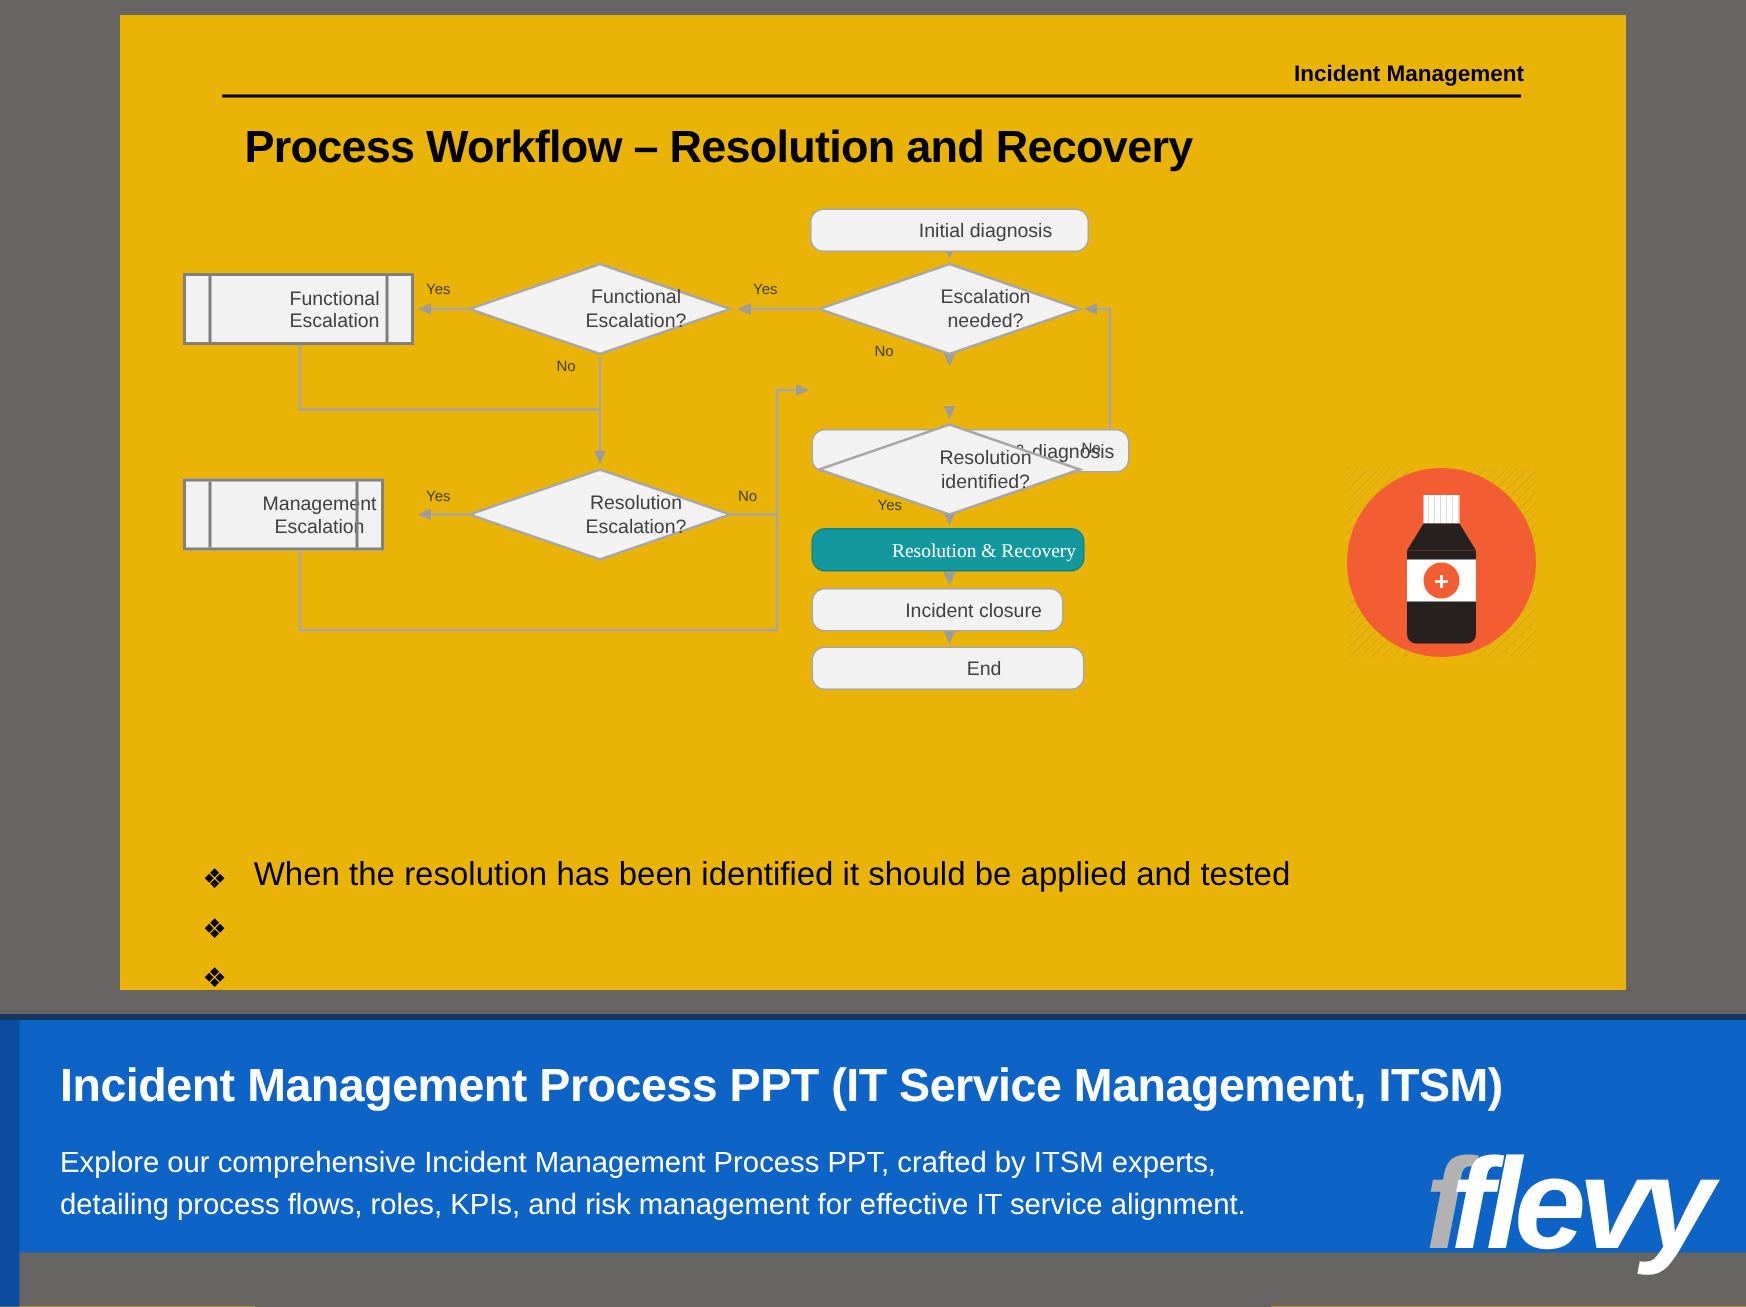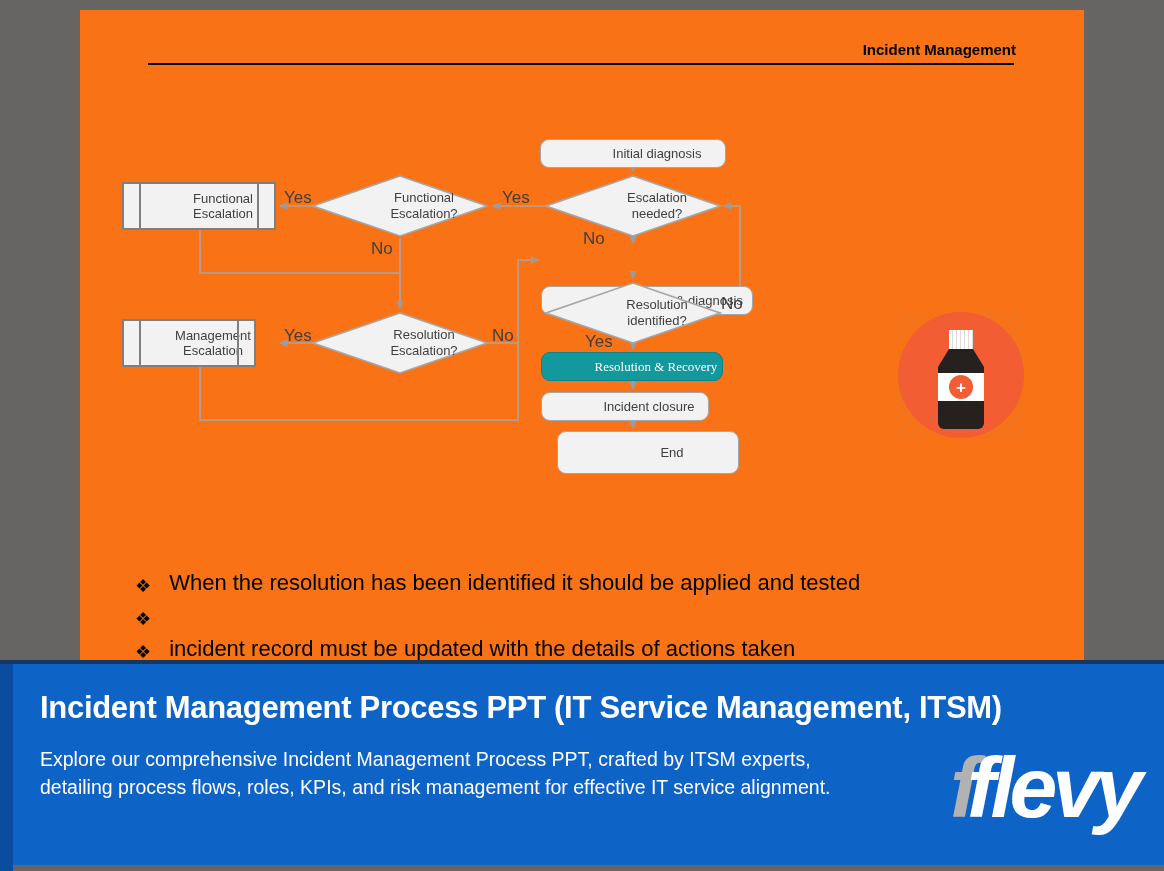--- a/index.html
+++ b/index.html
@@ -6,21 +6,21 @@
   body{
     width:1164px;height:871px;
     background:#666564;
     font-family:"Liberation Sans", sans-serif;
     position:relative;overflow:hidden;
   }
 
   
   .slide{
     position:absolute;left:80px;top:10px;width:1004px;height:650px;
-    background:#f97316;
+    background:#eab308;
   }
   .slide-header{
     position:absolute;top:31px;right:68px;
     font-size:15px;font-weight:bold;color:#000;
   }
   .header-rule{
     position:absolute;left:68px;top:53px;width:866px;height:2px;background:#000;
   }
   .slide-title{
     position:absolute;left:83px;top:72px;
@@ -43,21 +43,21 @@
   .subprocess{
     background:#F2F2F2;border:2px solid #7F7F7F;
   }
   .subprocess .bar{position:absolute;top:0;bottom:0;width:2px;background:#7F7F7F;}
   .subprocess .bar.l{left:15px;} .subprocess .bar.r{right:15px;}
   .diamond{background:transparent;border:none;}
   .diamond svg{position:absolute;left:0;top:0;}
   .diamond .dtext{position:relative;z-index:1;line-height:1.25;}
   .pre{white-space:pre-line;}
   .yn{
-    position:absolute;font-size:17px;color:#3f3f3f;
+    position:absolute;font-size:10px;color:#3f3f3f;
   }
 
   
   .watermark{
     position:absolute;left:818px;top:302px;width:126px;height:126px;
     background:repeating-linear-gradient(135deg, rgba(130,130,130,0.16) 0 1px, transparent 1px 5px);
   }
   .med-circle{
     position:absolute;left:0;top:0;width:126px;height:126px;border-radius:50%;
     background:#F25D33;
@@ -86,21 +86,21 @@
     font-size:17px;font-weight:bold;line-height:1;
   }
 
   
   .bullets{position:absolute;left:55px;top:560px;width:930px;}
   .bullet{display:flex;margin-bottom:4px;font-size:22px;color:#000;line-height:26px;}
   .bullet .marker{font-size:18px;margin:3px 18px 0 0;color:#000;}
 
   
   .banner{
-    position:absolute;left:0;top:660px;width:1164px;height:205px;
+    position:absolute;left:0;top:676px;width:1164px;height:159px;
     background:#0E63C6;
   }
   .banner-topline{position:absolute;left:0;top:0;width:1164px;height:4px;background:#17365D;}
   .banner-strip{position:absolute;left:0;top:4px;width:13px;height:207px;background:#0A4DA0;}
   .banner-title{
     position:absolute;left:40px;top:30px;
     font-size:31px;font-weight:600;color:#ffffff;letter-spacing:-0.3px;
   }
   .banner-desc{
     position:absolute;left:40px;top:86px;width:840px;
@@ -120,20 +120,21 @@
   }
   .flevy-logo .main{position:relative;z-index:1;}
 </style>
 </head>
 <body>
 
 <div class="slide">
 
   <div class="slide-header">Incident Management</div>
   <div class="header-rule"></div>
+  <div class="slide-title">Process Workflow – Resolution and Recovery</div>
 
   <div class="flow-layer">
 
     <svg class="connectors" width="1004" height="650" viewBox="0 0 1004 650">
       <defs>
         <marker id="arr" markerWidth="9" markerHeight="8" refX="7.5" refY="4" orient="auto" markerUnits="userSpaceOnUse">
           <path d="M0,0 L9,4 L0,8 Z" fill="#9c9c9c"></path>
         </marker>
       </defs>
       <g stroke="#A6A6A6" stroke-width="1.6" fill="none">
@@ -151,21 +152,21 @@
         <path d="M553,335 L553,339" marker-end="url(#arr)"></path>
         <path d="M553,371 L553,379" marker-end="url(#arr)"></path>
         <path d="M553,411 L553,418" marker-end="url(#arr)"></path>
       </g>
     </svg>
 
     <div class="fnode process" style="left:460px;top:129px;width:186px;height:29px;">Initial diagnosis</div>
     <div class="fnode process" style="left:461px;top:236px;width:212px;height:29px;margin-top:40px;">Investigation &amp; diagnosis</div>
     <div class="fnode process highlight" style="left:461px;top:342px;width:182px;height:29px;font-family:Liberation Serif, serif;">Resolution &amp; Recovery</div>
     <div class="fnode process" style="left:461px;top:382px;width:168px;height:29px;">Incident closure</div>
-    <div class="fnode process" style="left:461px;top:421px;width:182px;height:43px;margin-left:16px;">End</div>
+    <div class="fnode process" style="left:461px;top:421px;width:182px;height:29px;">End</div>
 
     <div class="fnode subprocess pre" style="left:42px;top:172px;width:154px;height:48px;">
       <span class="bar l"></span>
       <span class="bar r"></span>
       <span class="dtext pre">Functional
 Escalation</span>
     </div>
     <div class="fnode subprocess pre" style="left:42px;top:309px;width:134px;height:48px;align-items:center;">
       <span class="bar l"></span>
       <span class="bar r"></span>
@@ -229,21 +230,20 @@
   <div class="bullets">
     <div class="bullet">
       <span class="marker">❖</span>
       <span>When the resolution has been identified it should be applied and tested</span>
     </div>
     <div class="bullet">
       <span class="marker">❖</span>
     </div>
     <div class="bullet">
       <span class="marker">❖</span>
-      <span>incident record must be updated with the details of actions taken</span>
     </div>
   </div>
 </div>
 
 <div class="banner">
   <div class="banner-topline"></div>
   <div class="banner-strip"></div>
   <div class="banner-title">Incident Management Process PPT (IT Service Management, ITSM)</div>
   <div class="banner-desc">Explore our comprehensive Incident Management Process PPT, crafted by ITSM experts, detailing process flows, roles, KPIs, and risk management for effective IT service alignment.</div>
   <div class="flevy-logo">

